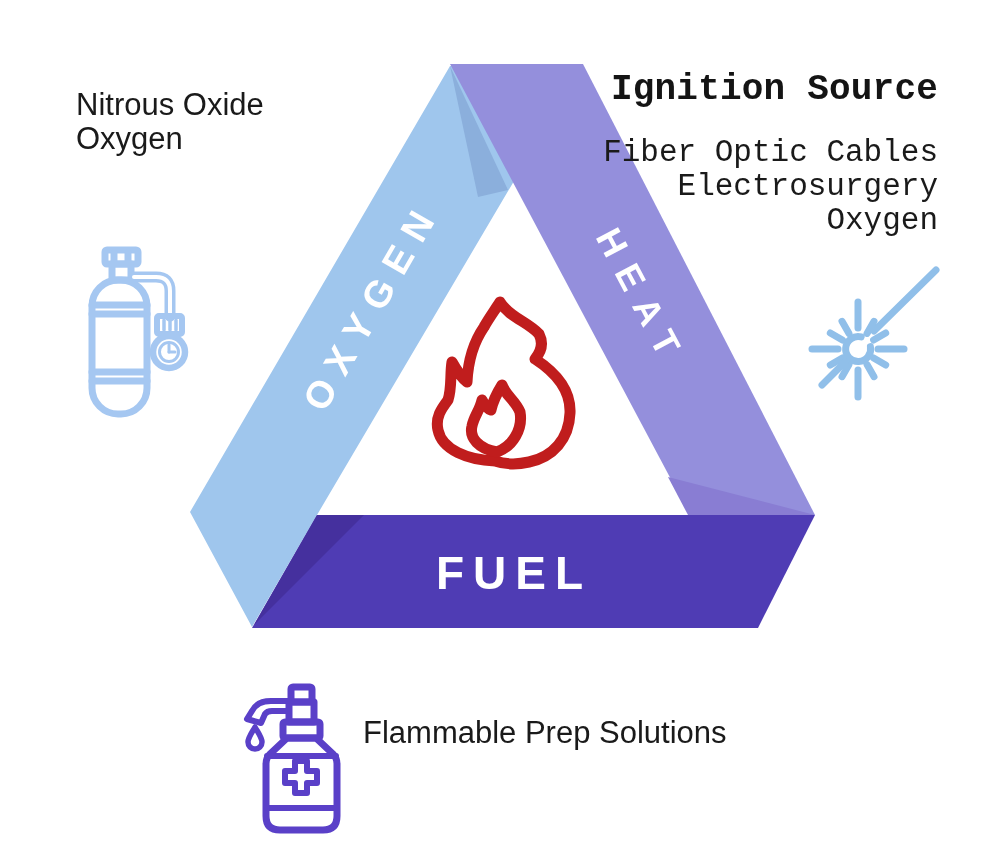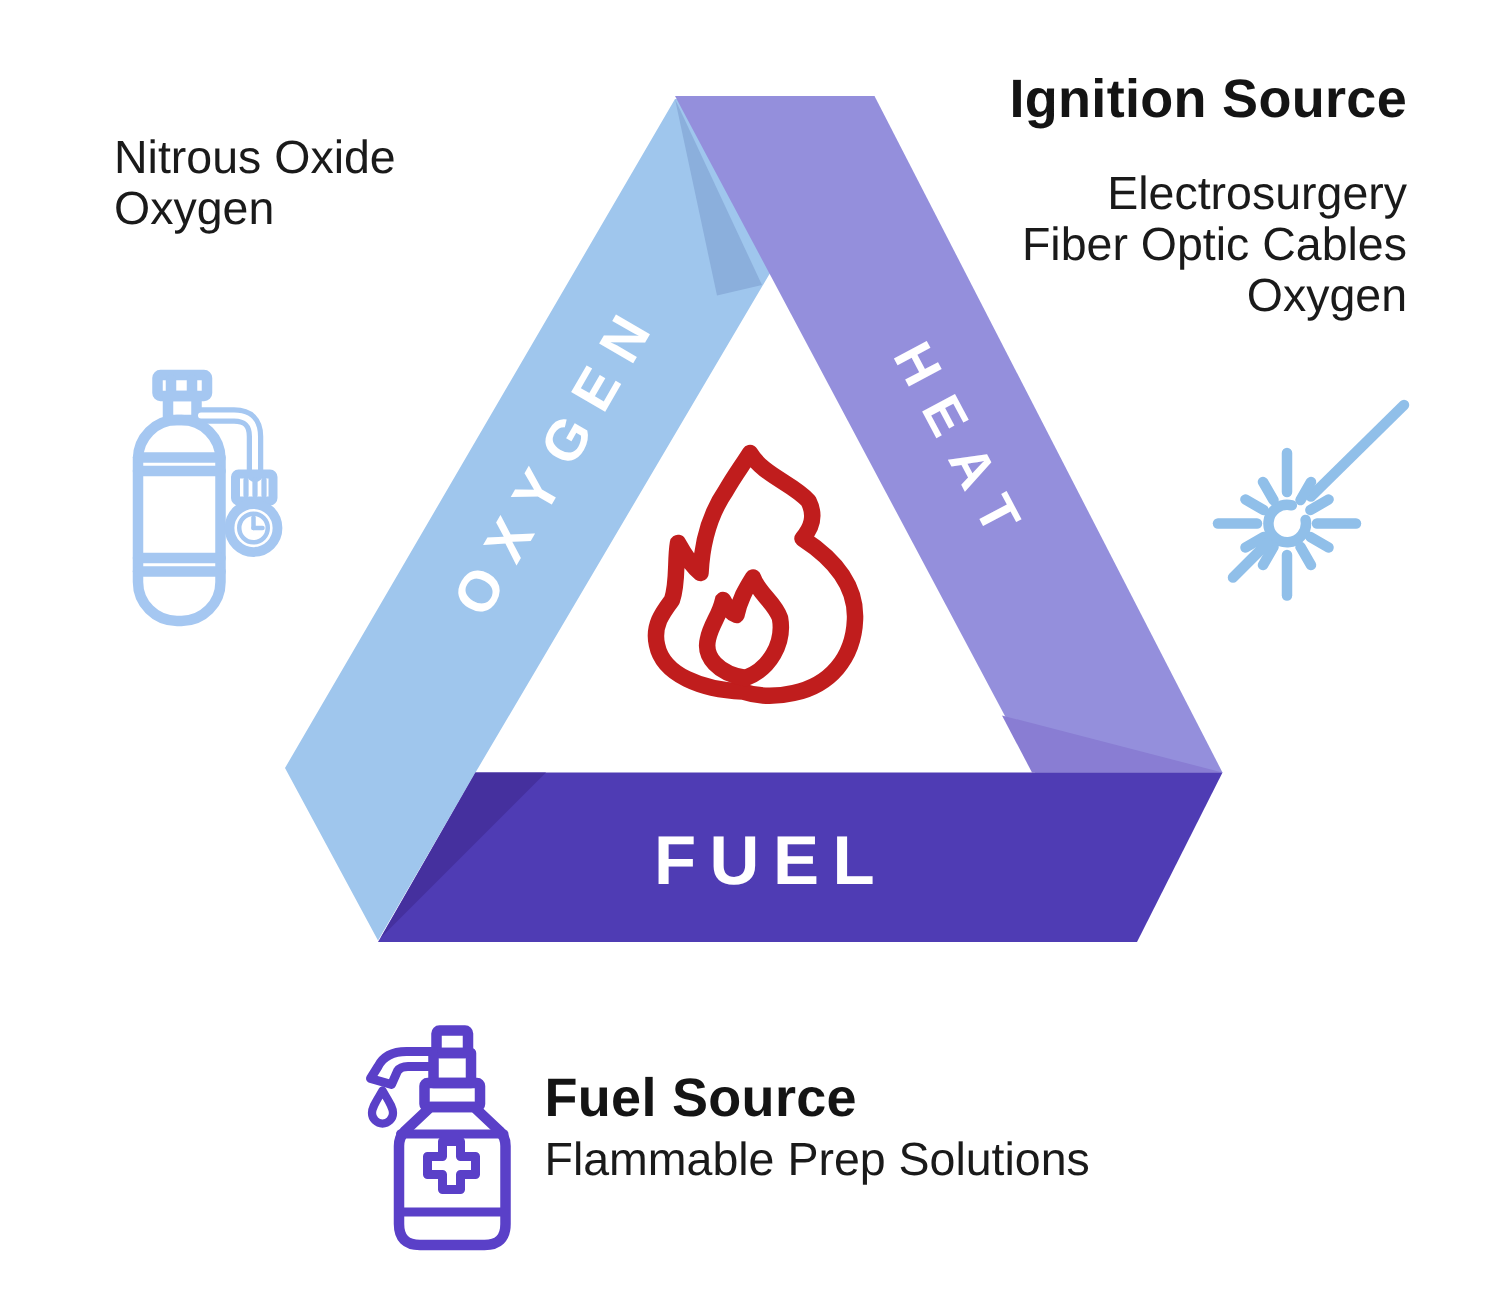--- a/index.html
+++ b/index.html
@@ -16,21 +16,21 @@
   .text-block h2{
     margin:0;
     font-size:36px;
     line-height:40px;
     font-weight:800;
     letter-spacing:0.2px;
     color:#141414;
   }
   .text-block .lines{margin-top:26px;font-size:31px;line-height:34px;font-weight:400;color:#1a1a1a;}
   .ox-block{left:76px;top:62px;text-align:left;}
-  .ig-block{right:69px;top:46px;text-align:right;}
+  .ig-block{right:69px;top:70px;text-align:right;font-family:Liberation Mono, monospace;}
   .fs-block{left:363px;top:712px;text-align:left;}
   .fs-block .lines{margin-top:4px;}
   .band-label{
     position:absolute;
     color:#ffffff;
     font-weight:800;
     white-space:nowrap;
     transform-origin:center center;
   }
   .oxygen-label{
@@ -150,26 +150,25 @@
   <div class="text-block ox-block">
     <div class="lines">
       <div>Nitrous Oxide</div>
       <div>Oxygen</div>
     </div>
   </div>
 
   <div class="text-block ig-block">
     <h2>Ignition Source</h2>
     <div class="lines">
+      <div>Fiber Optic Cables</div>
       <div>Electrosurgery</div>
-      <div>Fiber Optic Cables</div>
       <div>Oxygen</div>
     </div>
   </div>
 
   <div class="text-block fs-block">
-    <h2>Fuel Source</h2>
     <div class="lines">
       <div>Flammable Prep Solutions</div>
     </div>
   </div>
 
 </div>
 
 </body></html>

